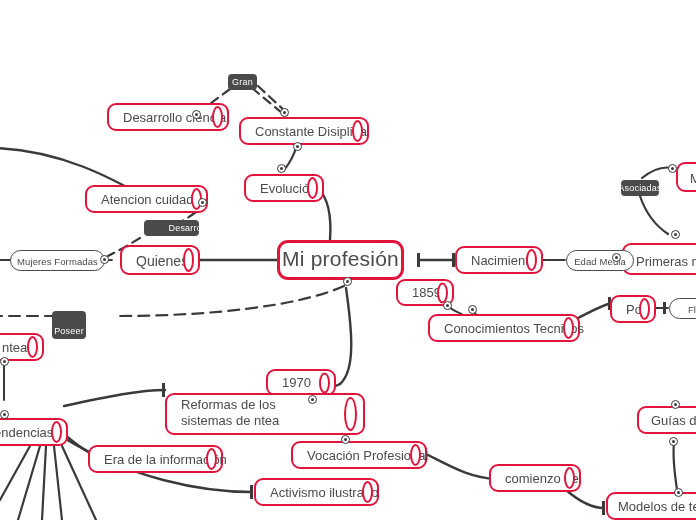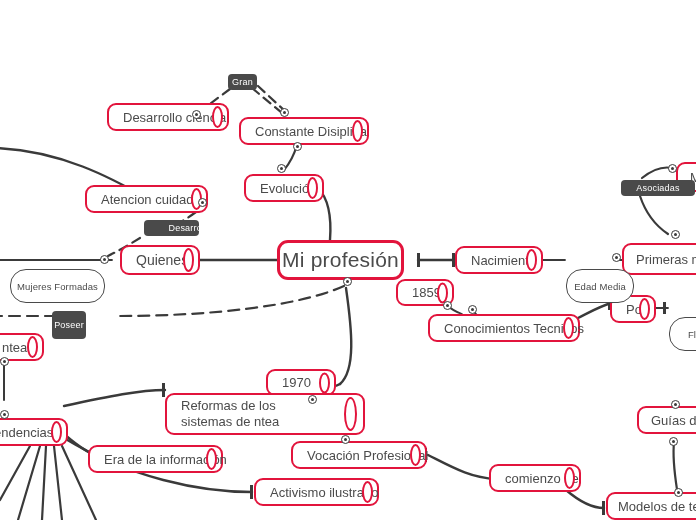--- a/index.html
+++ b/index.html
@@ -23,21 +23,21 @@
     top: 0;
     width: 696px;
     height: 520px;
     pointer-events: none;
   }
   
   .node {
     position: absolute;
     box-sizing: border-box;
     display: flex;
-    align-items: center;
+    align-items: flex-end;
     background: #ffffff;
     white-space: pre;
   }
   
   .topic {
     border: 2px solid #e2143c;
     border-radius: 9px;
     color: #4b4b4b;
     padding: 4px 22px 4px 14px;
   }
@@ -59,24 +59,23 @@
     color: #4b4b4b;
     padding: 6px 18px;
     font-size: 21px;
     letter-spacing: .2px;
   }
   
   .pill {
     border: 1.6px solid #4a4a4a;
     border-radius: 16px;
     color: #4a4a4a;
-    padding: 16px 14px;
+    padding: 3px 14px;
     font-size: 9.5px;
     letter-spacing: .1px;
-    margin-top: 19px;
   }
   
   .linklabel {
     background: #4a4a4a;
     color: #ffffff;
     border-radius: 4px;
     padding: 3px 7px;
     font-size: 9px;
     letter-spacing: .2px;
     justify-content: center;
@@ -310,21 +309,21 @@
   </div>
 
   <div class="node linklabel" style="left:228px; top:74px; width:29px; height:16px;">
     <span class="txt">Gran</span>
   </div>
 
   <div class="node linklabel" style="left:144px; top:220px; width:55px; height:16px;padding-left:44px;">
     <span class="txt">Desarrollo</span>
   </div>
 
-  <div class="node linklabel" style="left:621px; top:180px; width:74px; height:16px;">
+  <div class="node linklabel" style="left:621px; top:180px; width:38px; height:16px;">
     <span class="txt">Asociadas</span>
   </div>
 
   <div class="node linklabel" style="left:52px; top:311px; width:34px; height:28px;">
     <span class="txt">Poseer</span>
   </div>
 
   <div class="handle" style="left:192px;top:110px;"></div>
   <div class="handle" style="left:280px;top:108px;"></div>
   <div class="handle" style="left:293px;top:142px;"></div>

